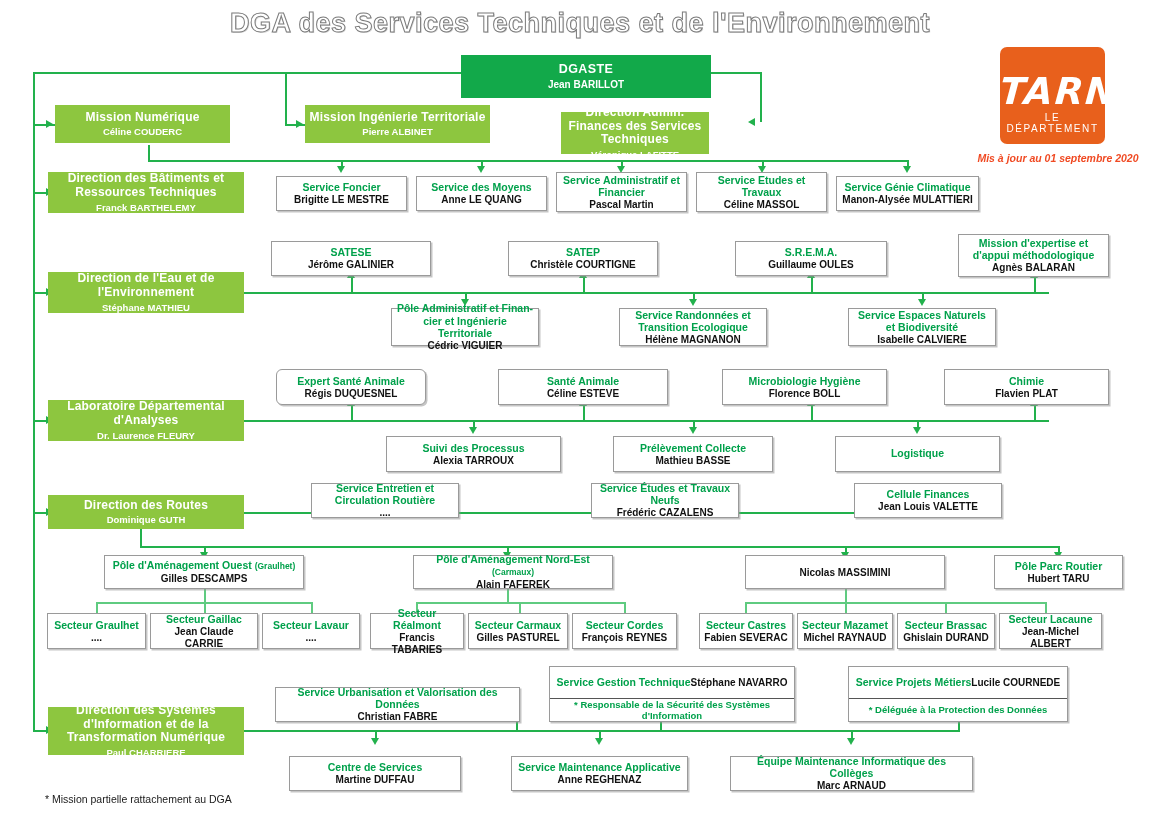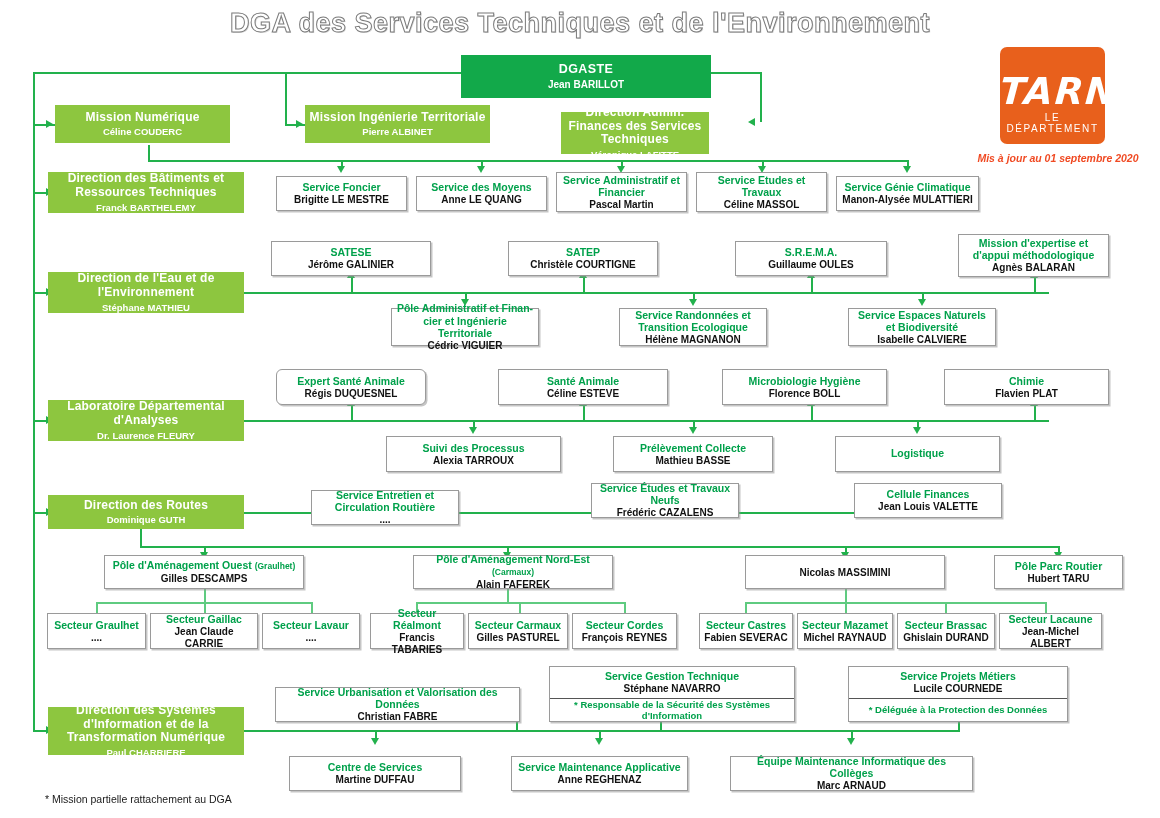--- a/index.html
+++ b/index.html
@@ -120,21 +120,21 @@
   .box.plain .t1 .paren{ font-size:8.5px; }
 
   
   .box.split{
     justify-content:flex-start;
     padding:0;
   }
   .box.split .upper{
     width:100%;
     flex:1;
-    display:flex;flex-direction:column;
+    display:flex;flex-direction:row;
     align-items:center;justify-content:center;
     padding:3px 2px;
     box-sizing:border-box;
   }
   .box.split .divider{
     width:100%;
     height:1px;
     background:#555;
   }
   .box.split .lower{
@@ -432,21 +432,21 @@
   </div>
   <div class="box plain" style="left:613px; top:436px; width:160px; height:36px;">
     <div class="t1">Prélèvement Collecte</div>
     <div class="t2">Mathieu BASSE</div>
   </div>
   <div class="box plain" style="left:835px; top:436px; width:165px; height:36px;">
     <div class="t1">Logistique</div>
     <div class="t2"></div>
   </div>
 
-  <div class="box plain" style="left:311px; top:483px; width:148px; height:35px;margin-top:7px;">
+  <div class="box plain" style="left:311px; top:483px; width:148px; height:35px;">
     <div class="t1">Service Entretien et Circulation Routière</div>
     <div class="t2">....</div>
   </div>
   <div class="box plain" style="left:591px; top:483px; width:148px; height:35px;">
     <div class="t1">Service Études et Travaux Neufs</div>
     <div class="t2">Frédéric CAZALENS</div>
   </div>
   <div class="box plain" style="left:854px; top:483px; width:148px; height:35px;">
     <div class="t1">Cellule Finances</div>
     <div class="t2">Jean Louis VALETTE</div>

